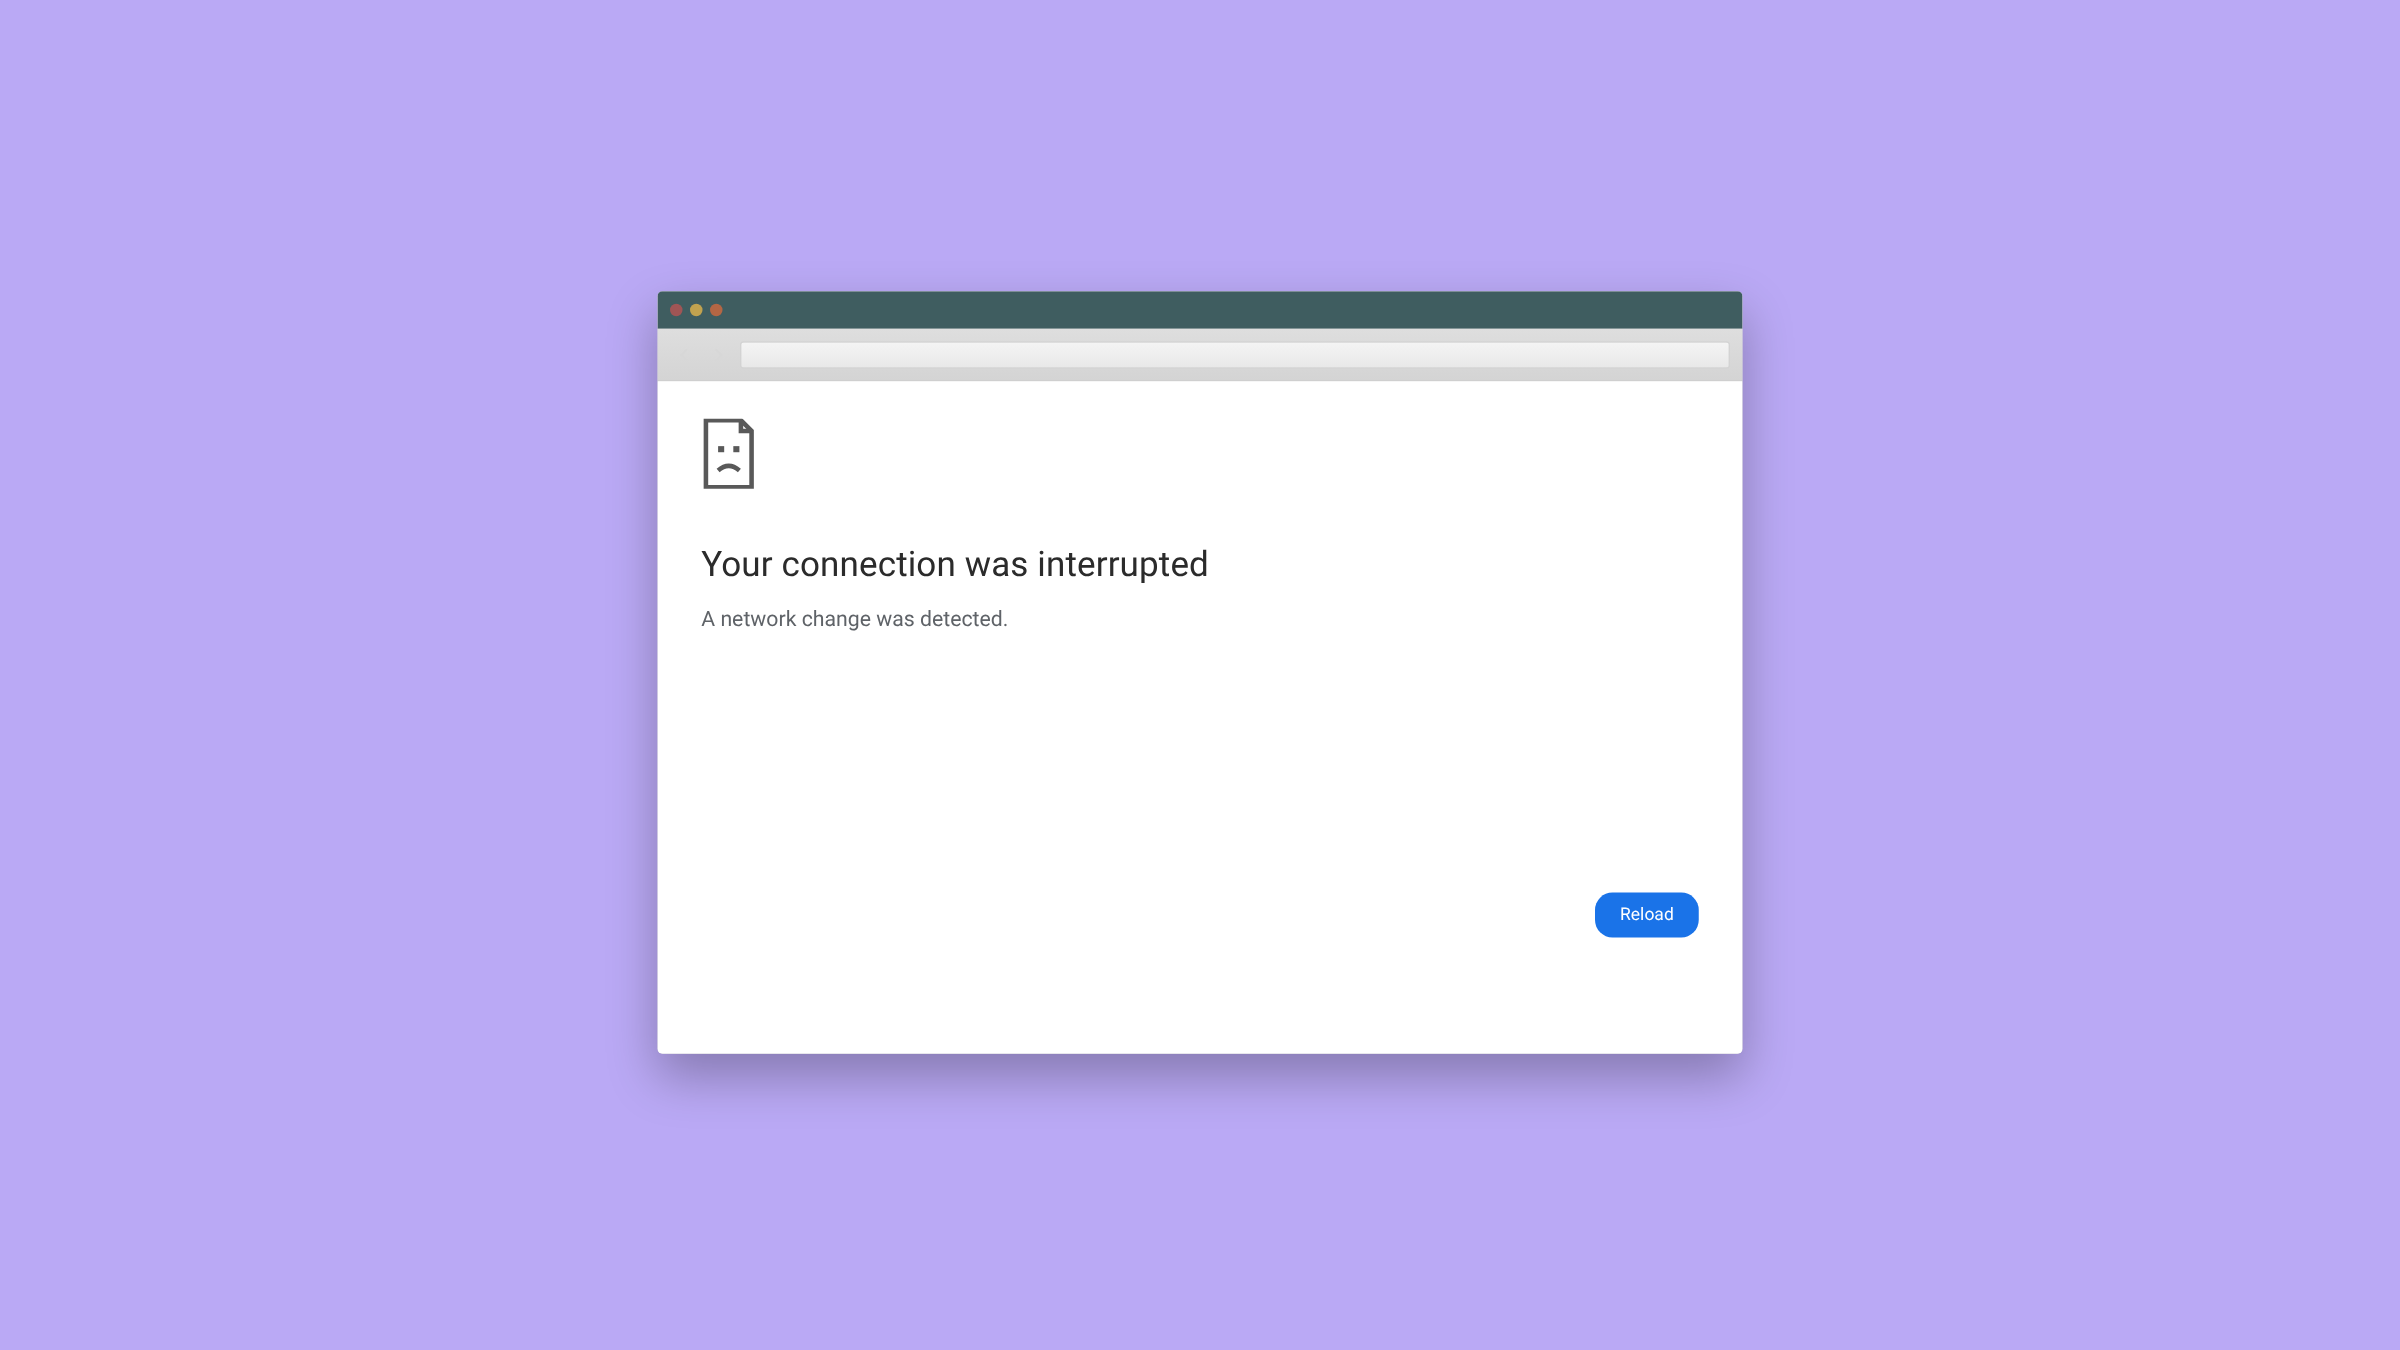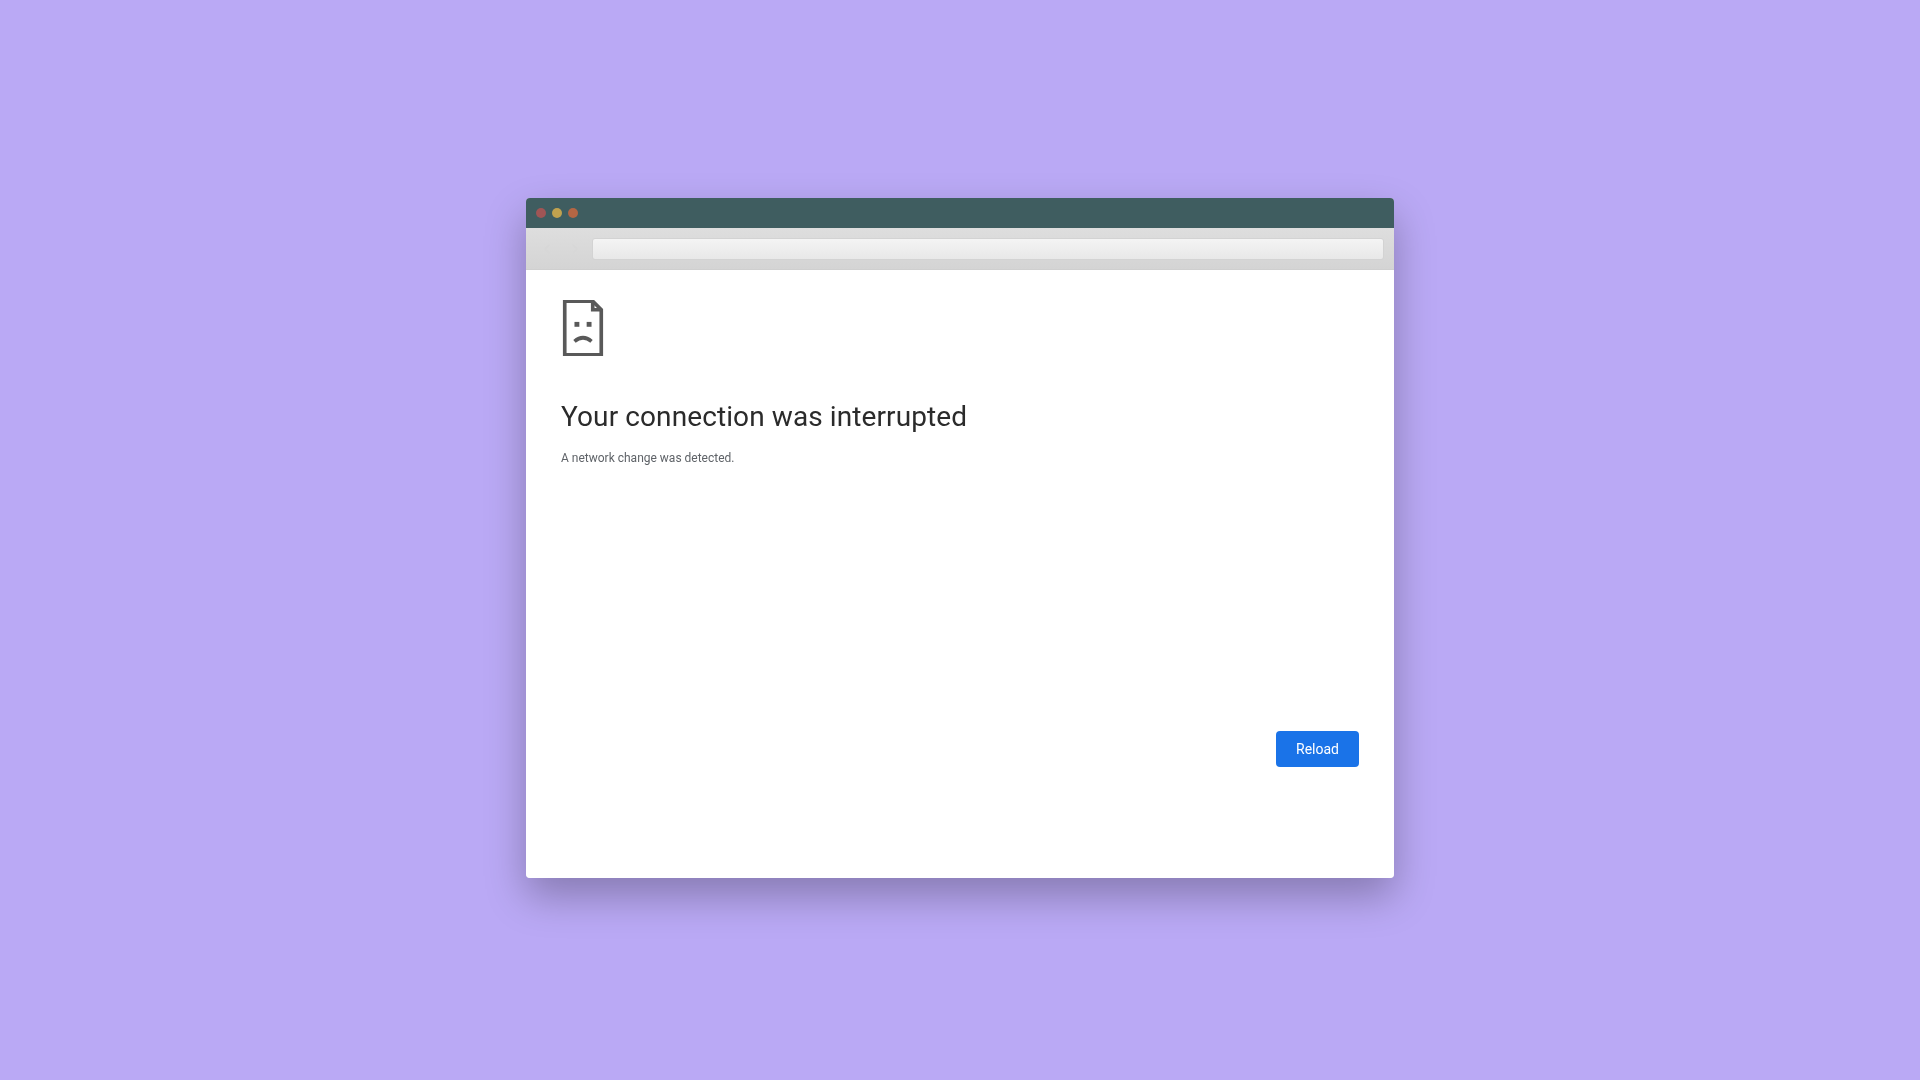--- a/index.html
+++ b/index.html
@@ -15,21 +15,21 @@
     width: 1920px;
     height: 1080px;
     background: #baa9f5;
     display: flex;
     align-items: center;
     justify-content: center;
   }
 
   .browser-window {
     width: 868px;
-    height: 680px;
+    height: 610px;
     background: #dcdcdc;
     border-radius: 4px;
     box-shadow: 0 18px 40px rgba(0,0,0,0.28);
     display: flex;
     flex-direction: column;
     overflow: hidden;
     position: relative;
     top: -2px;
   }
 
@@ -104,38 +104,38 @@
   }
 
   .error-title {
     font-size: 28px;
     font-weight: 400;
     color: #2b2b2b;
     margin: 0 0 18px 0;
     letter-spacing: 0.1px;
   }
   .error-subtitle {
-    font-size: 12px;
+    font-size: 17px;
     color: #5f6368;
     margin: 0 0 26px 0;
   }
   .error-code {
     font-size: 13px;
     color: #7e7f80;
     margin: 0;
   }
 
   .reload-button {
     position: absolute;
     right: 35px;
-    bottom: 111px;
+    bottom: 93px;
     background: #1a73e8;
     color: #ffffff;
     border: none;
-    border-radius: 4px;
+    border-radius: 14px;
     font-size: 14px;
     padding: 10px 20px;
     cursor: pointer;
     font-family: inherit;
   }
 </style>
 </head>
 <body>
 
 <div class="stage">

